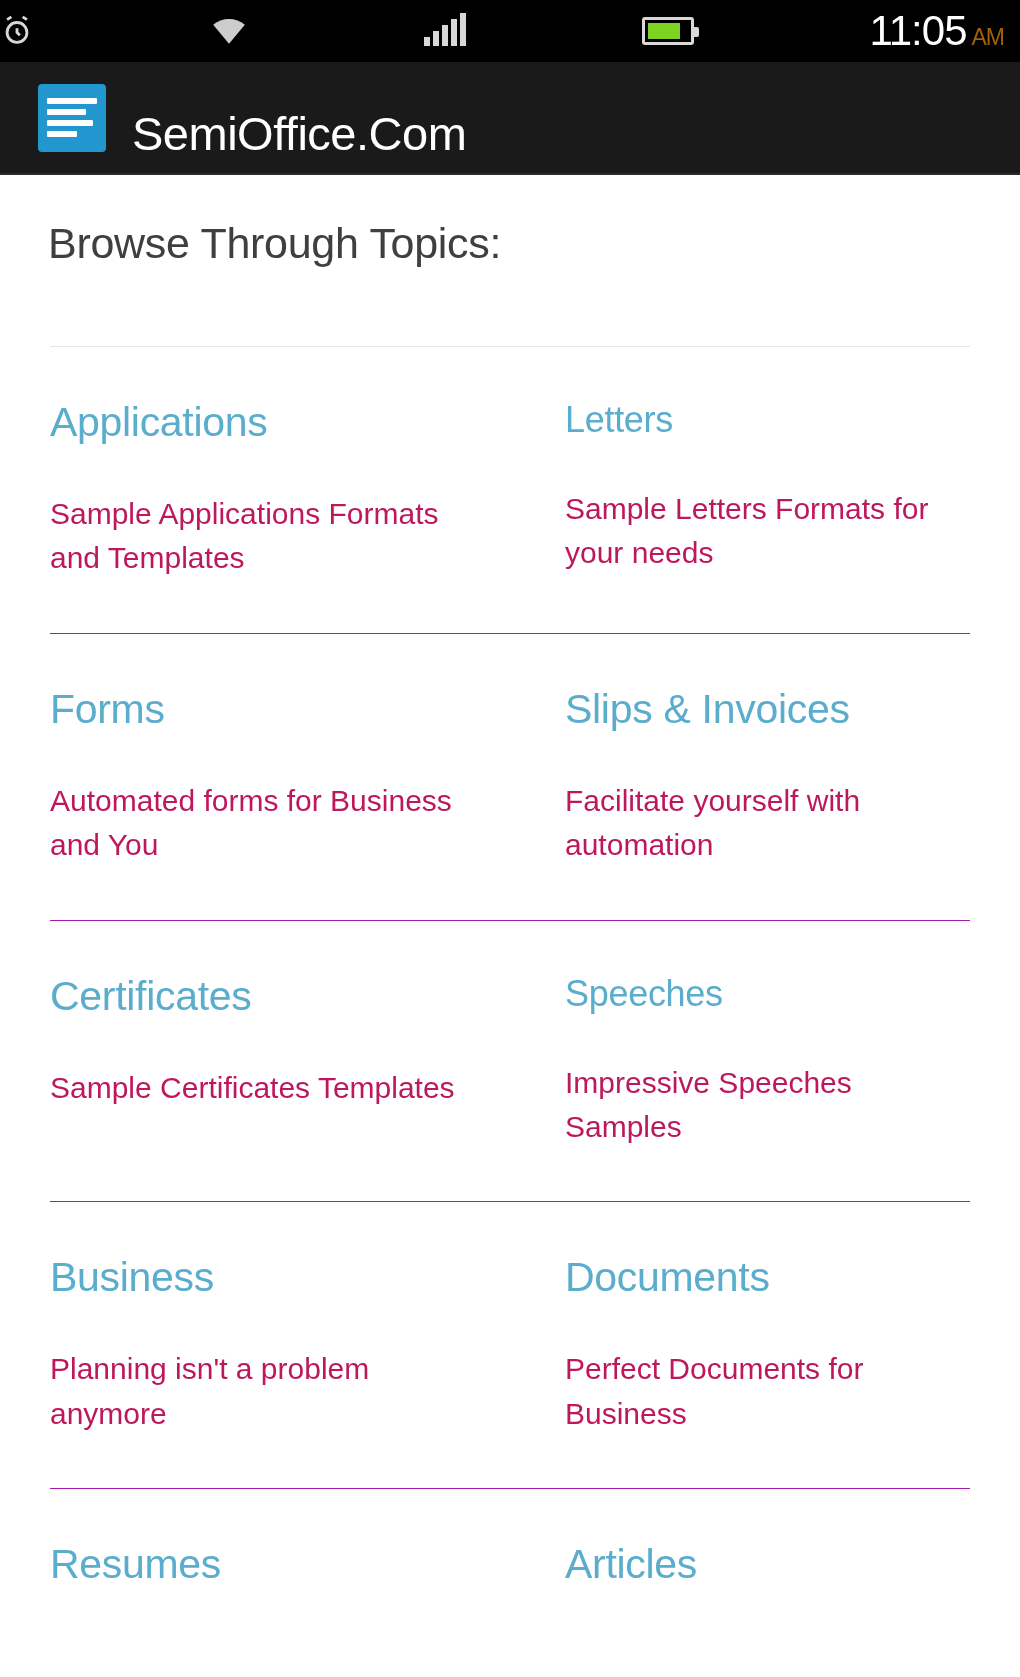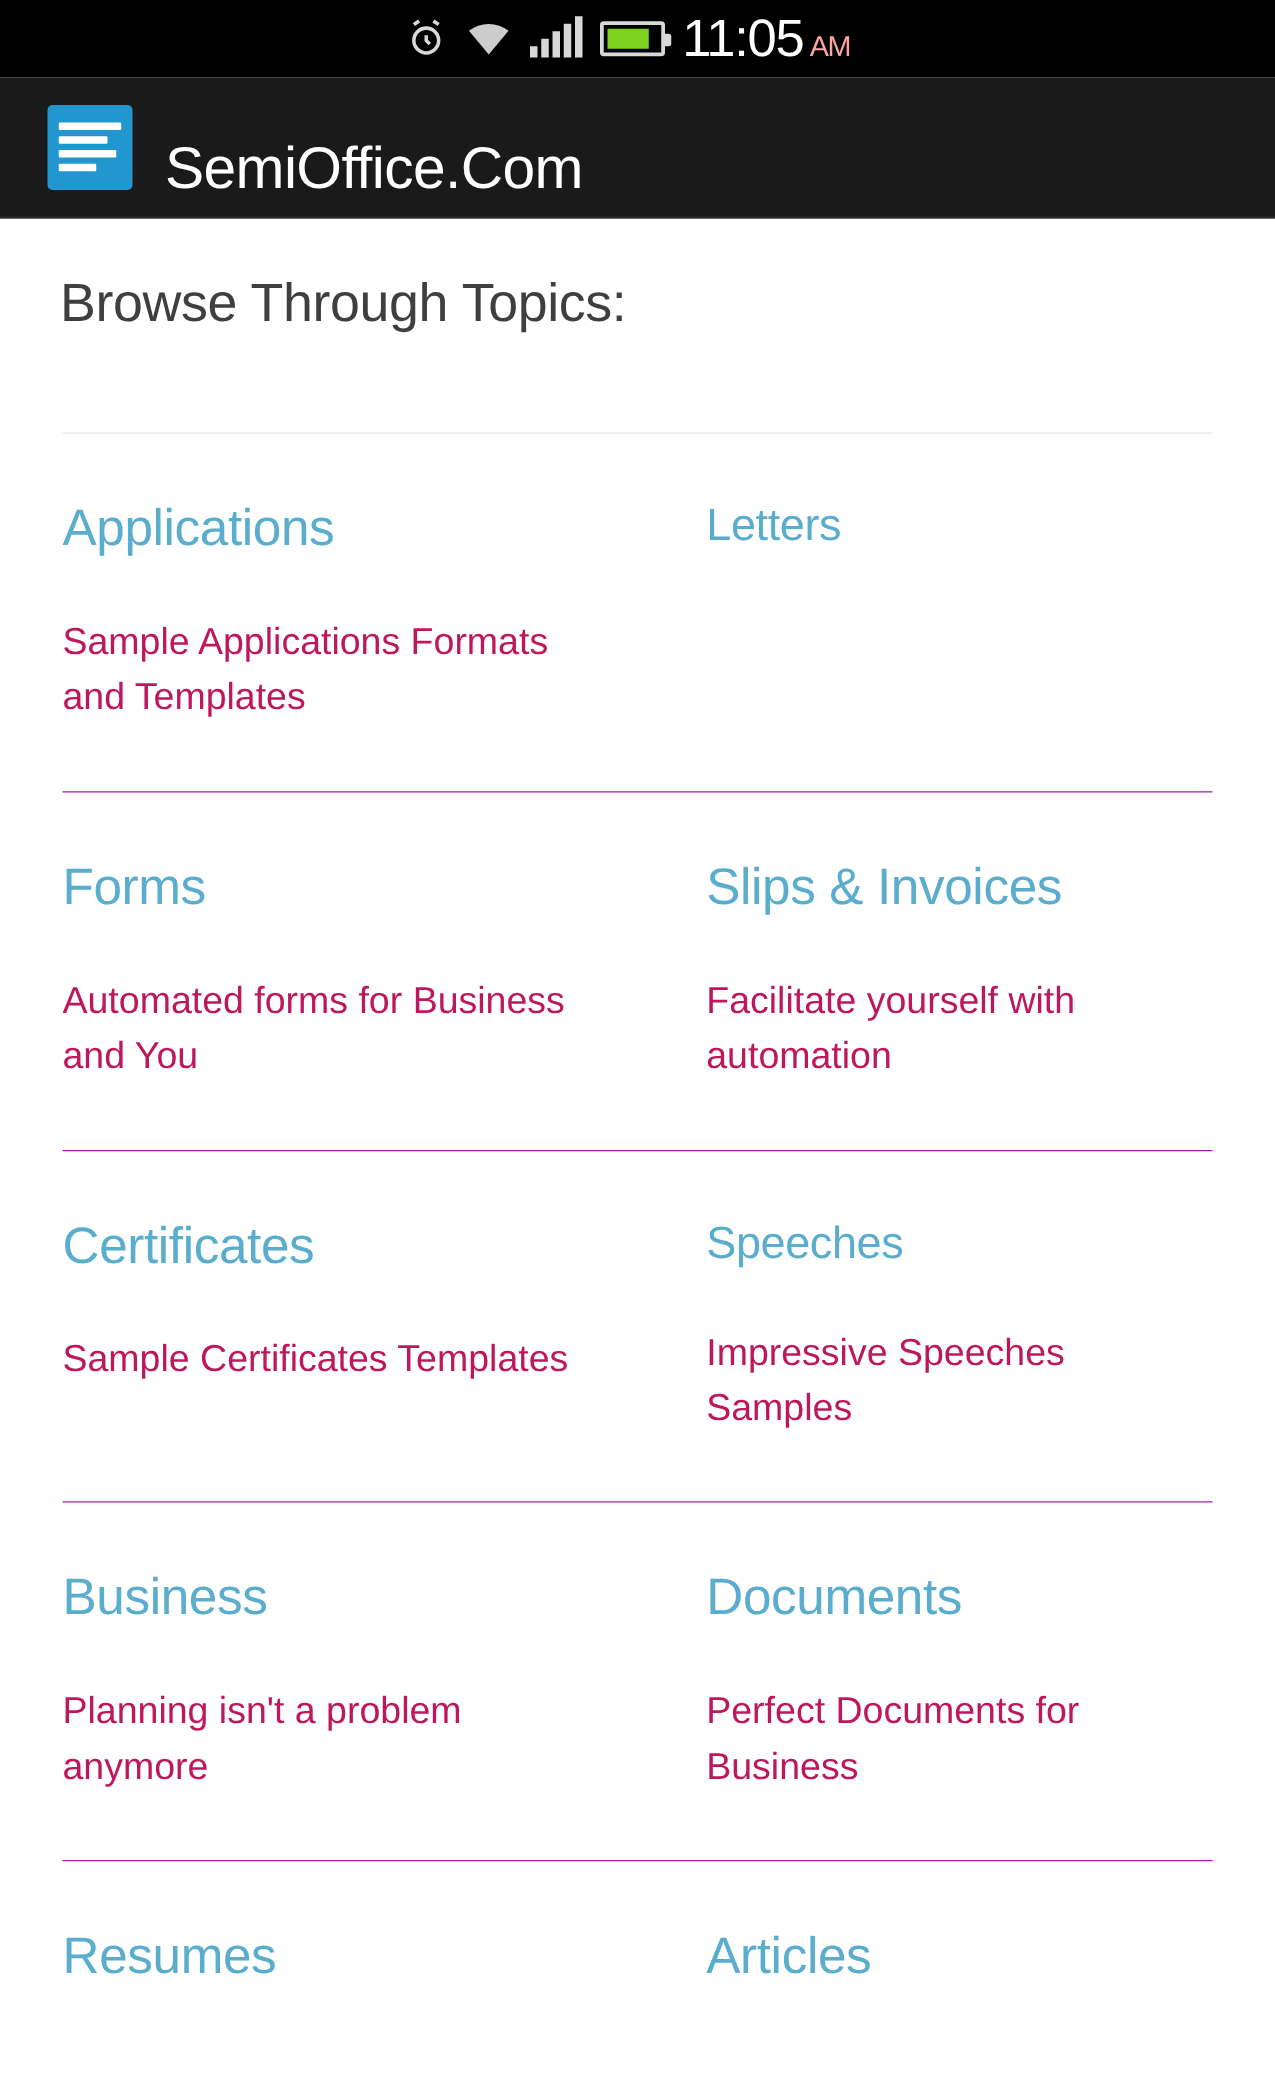--- a/index.html
+++ b/index.html
@@ -10,21 +10,21 @@
     font-family: "Liberation Sans", sans-serif;
     overflow: hidden;
   }
 
   
   .statusbar {
     height: 62px;
     background: #000000;
     display: flex;
     align-items: center;
-    justify-content: center;
+    justify-content: space-between;
     padding-right: 16px;
     gap: 14px;
   }
   .statusbar .icon { display: flex; align-items: flex-end; }
   .sig-bars { display: flex; align-items: flex-end; gap: 3px; height: 30px; }
   .sig-bars i { display: block; width: 6px; background: #d8d8d8; }
   .sig-bars i:nth-child(1) { height: 9px; }
   .sig-bars i:nth-child(2) { height: 15px; }
   .sig-bars i:nth-child(3) { height: 21px; }
   .sig-bars i:nth-child(4) { height: 27px; }
@@ -51,21 +51,21 @@
 
   .clock {
     color: #ffffff;
     font-size: 42px;
     letter-spacing: -1px;
     line-height: 1;
     display: flex;
     align-items: baseline;
     gap: 5px;
   }
-  .clock .ampm { font-size: 23px; color: #fca5a5; }
+  .clock .ampm { font-size: 23px; color: #a16207; }
 
   
   .titlebar {
     height: 113px;
     background: #1a1a1a;
     display: flex;
     align-items: center;
     padding-left: 38px;
     gap: 26px;
     border-bottom: 2px solid #2a2a2a;
@@ -181,20 +181,21 @@
   <h1 class="page-heading">Browse Through Topics:</h1>
   <div class="rule"></div>
 
   <div class="topic-row">
     <div class="topic-cell">
       <a class="topic-title">Applications</a>
       <div class="topic-desc">Sample Applications Formats and Templates</div>
     </div>
     <div class="topic-cell right">
       <a class="topic-title big">Letters</a>
+      <div class="topic-desc">Sample Letters Formats for your needs</div>
     </div>
   </div>
 
   <div class="topic-row">
     <div class="topic-cell">
       <a class="topic-title">Forms</a>
       <div class="topic-desc">Automated forms for Business and You</div>
     </div>
     <div class="topic-cell right">
       <a class="topic-title">Slips &amp; Invoices</a>

